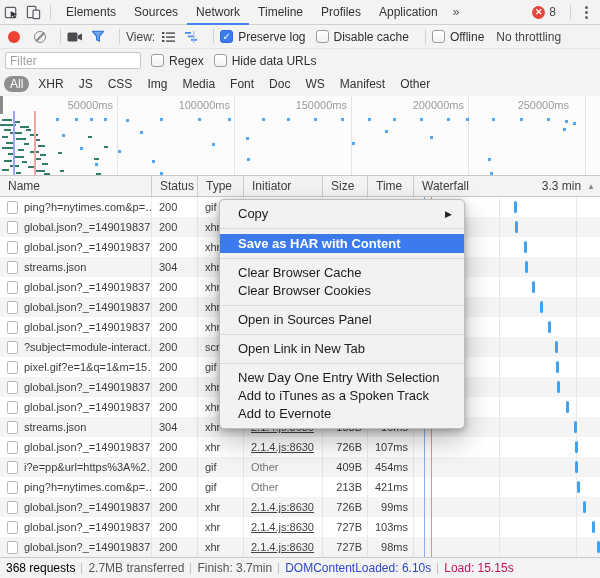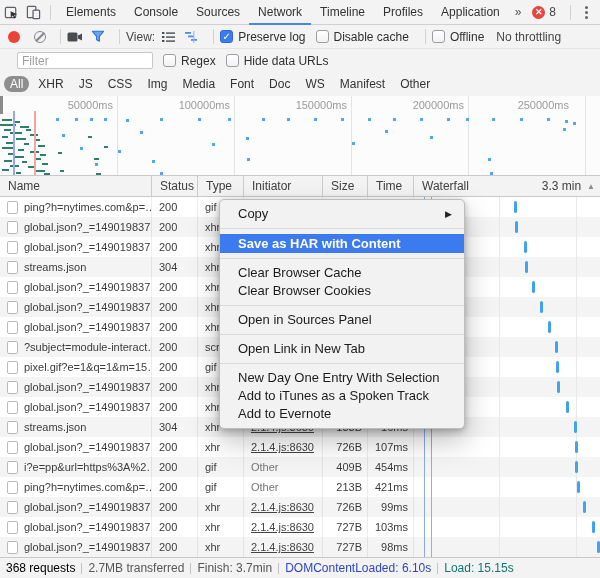--- a/index.html
+++ b/index.html
@@ -35,21 +35,21 @@
     background:#85878a; transform:rotate(-45deg); }
   .label { color:#454545; margin-right:6px; }
   .cb { display:flex; align-items:center; margin-right:10px; }
   .cb .box { width:13px; height:13px; border:1px solid #9d9da1; border-radius:3px;
     background:linear-gradient(#fff,#f2f2f2); margin-right:5px; flex:0 0 13px;
     display:flex; align-items:center; justify-content:center; font-size:10px; color:#fff; }
   .cb .box.checked { background:#3b7df0; border-color:#2f68d8; }
 
   
   .filterbar { position:absolute; top:49px; left:0; right:0; height:23px; background:#f3f3f3;
-    display:flex; align-items:center; padding-left:17px; }
+    display:flex; align-items:center; padding-left:5px; }
   .filter-input { width:136px; height:17px; border:1px solid #c7c7c7; border-radius:2px;
     font-family:inherit; font-size:12px; padding:0 4px; color:#333; margin-right:10px; background:#fff; }
   .filter-input::placeholder { color:#9e9e9e; }
 
   
   .typebar { position:absolute; top:72px; left:0; right:0; height:24px; background:#f3f3f3;
     display:flex; align-items:center; padding-left:4px; }
   .pill { padding:1px 6px; margin-right:3px; color:#333; border-radius:8px; }
   .pill.selected { background:#8e8e8e; color:#fff; }
 
@@ -120,21 +120,20 @@
   </span>
   <span class="icon-btn">
     <svg width="15" height="15" viewBox="0 0 16 16">
         <rect x="1.5" y="1.5" width="9" height="12" rx="1" fill="none" stroke="#5a5e66" stroke-width="1.3"></rect>
         <rect x="7.5" y="5.5" width="7" height="9" rx="1" fill="#f3f3f3" stroke="#5a5e66" stroke-width="1.3"></rect>
       </svg>
   </span>
   <span class="sep"></span>
   <span class="tab-strip" style="display:flex;height:25px;">
       <div class="tab">Elements</div>
-      <div class="tab">Console</div>
       <div class="tab">Sources</div>
       <div class="tab active">Network</div>
       <div class="tab">Timeline</div>
       <div class="tab">Profiles</div>
       <div class="tab">Application</div>
       <div class="tab more">»</div>
     </span>
   <span class="tabbar-right">
     <span class="err-badge">✕</span>
     <span class="err-count">8</span>
@@ -584,21 +583,21 @@
 
 <div class="statusbar">
     <div style="color: #000000;">368 requests</div>
     <div class="div"></div>
     <div style="color: rgb(86, 86, 86);">2.7MB transferred</div>
     <div class="div"></div>
     <div style="color: rgb(86, 86, 86);">Finish: 3.7min</div>
     <div class="div"></div>
     <div style="color: rgb(44, 70, 200);">DOMContentLoaded: 6.10s</div>
     <div class="div"></div>
-    <div style="color: #0f766e;">Load: 15.15s</div>
+    <div style="color: #be185d;">Load: 15.15s</div>
   </div>
 
 <div class="menu" style="left: 219px; top: 199px; width: 246px;">
     <div class="menu-item">
       <span class="mi-label">Copy</span>
       <span class="submenu-arrow">▶</span>
     </div>
     <div class="menu-sep"></div>
     <div class="menu-item highlight" style="background: rgb(60, 122, 240);">
       <span class="mi-label">Save as HAR with Content</span>

